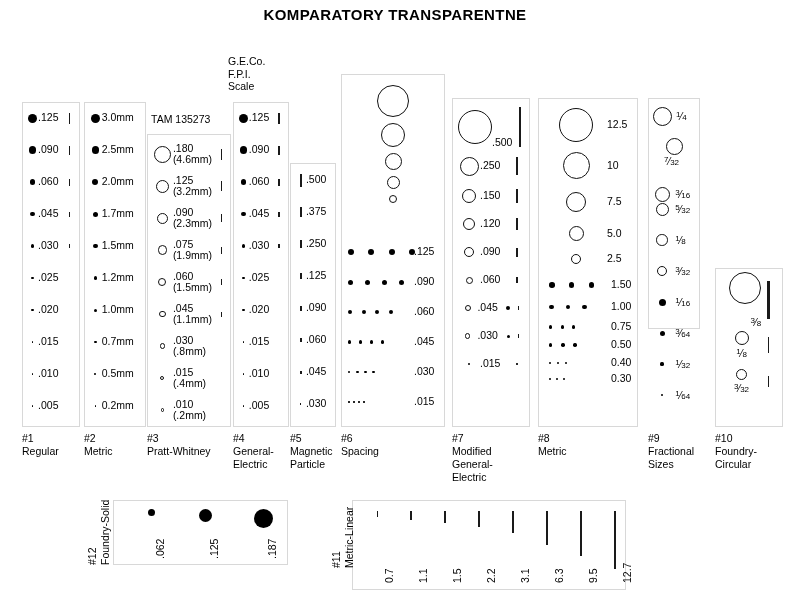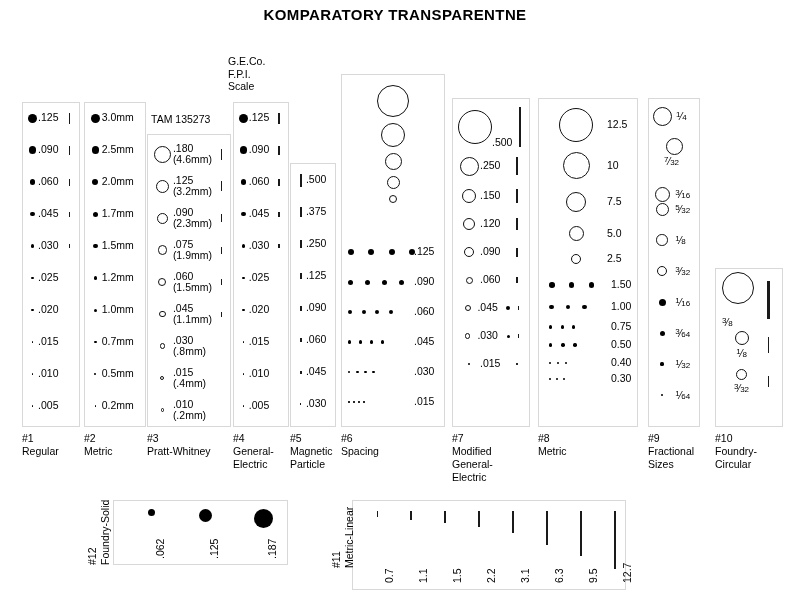--- a/index.html
+++ b/index.html
@@ -845,21 +845,21 @@
         <span class="dot" style="width:2px;height:2px;"></span>
         <span class="dot" style="width:2px;height:2px;"></span>
         <span class="dot" style="width:2px;height:2px;"></span>
       </div>
       <span class="val">0.30</span>
     </div>
   </div>
 <div class="footer-lbl" style="left:538px; top:432px;">#8
 Metric</div>
 
-<div class="panel" style="left:648px; top:98px; width:52px; height:329px;" id="p-col9">
+<div class="panel" style="left:648px; top:98px; width:52px; height:231px;" id="p-col9">
     <div class="row" style="top:8px;height:18px;padding:0 4px 0 4px;">
       <div class="markcell" style="width:22px;">
         <span class="ring" style="width:17px;height:17px;"></span>
       </div>
       <div style="width:24px;display:flex;align-items:center;padding-left:4px;">
         <span class="frac"><sup>1</sup>⁄<sub>4</sub></span>
       </div>
     </div>
     <div class="row" style="top:39px;height:18px;padding:0 4px 0 4px;flex-direction:column;">
       <div class="markcell" style="width:22px;">
@@ -933,21 +933,21 @@
         <span class="frac"><sup>1</sup>⁄<sub>64</sub></span>
       </div>
     </div>
   </div>
 <div class="footer-lbl" style="left:648px; top:432px;">#9
 Fractional
 Sizes</div>
 
 <div class="panel" style="left:715px; top:268px; width:68px; height:159px;" id="p-col10">
     <div class="row" style="top:8px;height:46px;padding:0 6px 0 6px;align-items:center;">
-      <div style="width:42px;display:flex;flex-direction:column;align-items:flex-start;gap:12px;">
+      <div style="width:42px;display:flex;flex-direction:column;align-items:flex-end;gap:12px;">
         <span class="ring" style="width:30px;height:30px;"></span>
         <span class="frac"><sup>3</sup>⁄<sub>8</sub></span>
       </div>
       <div class="markcell" style="width:16px;">
         <span class="bar" style="width:2.2px;height:38px;"></span>
       </div>
     </div>
     <div class="row" style="top:62px;height:28px;padding:0 6px 0 6px;align-items:center;">
       <div style="width:42px;display:flex;flex-direction:column;align-items:center;gap:2px;">
         <span class="ring" style="width:12px;height:12px;"></span>

